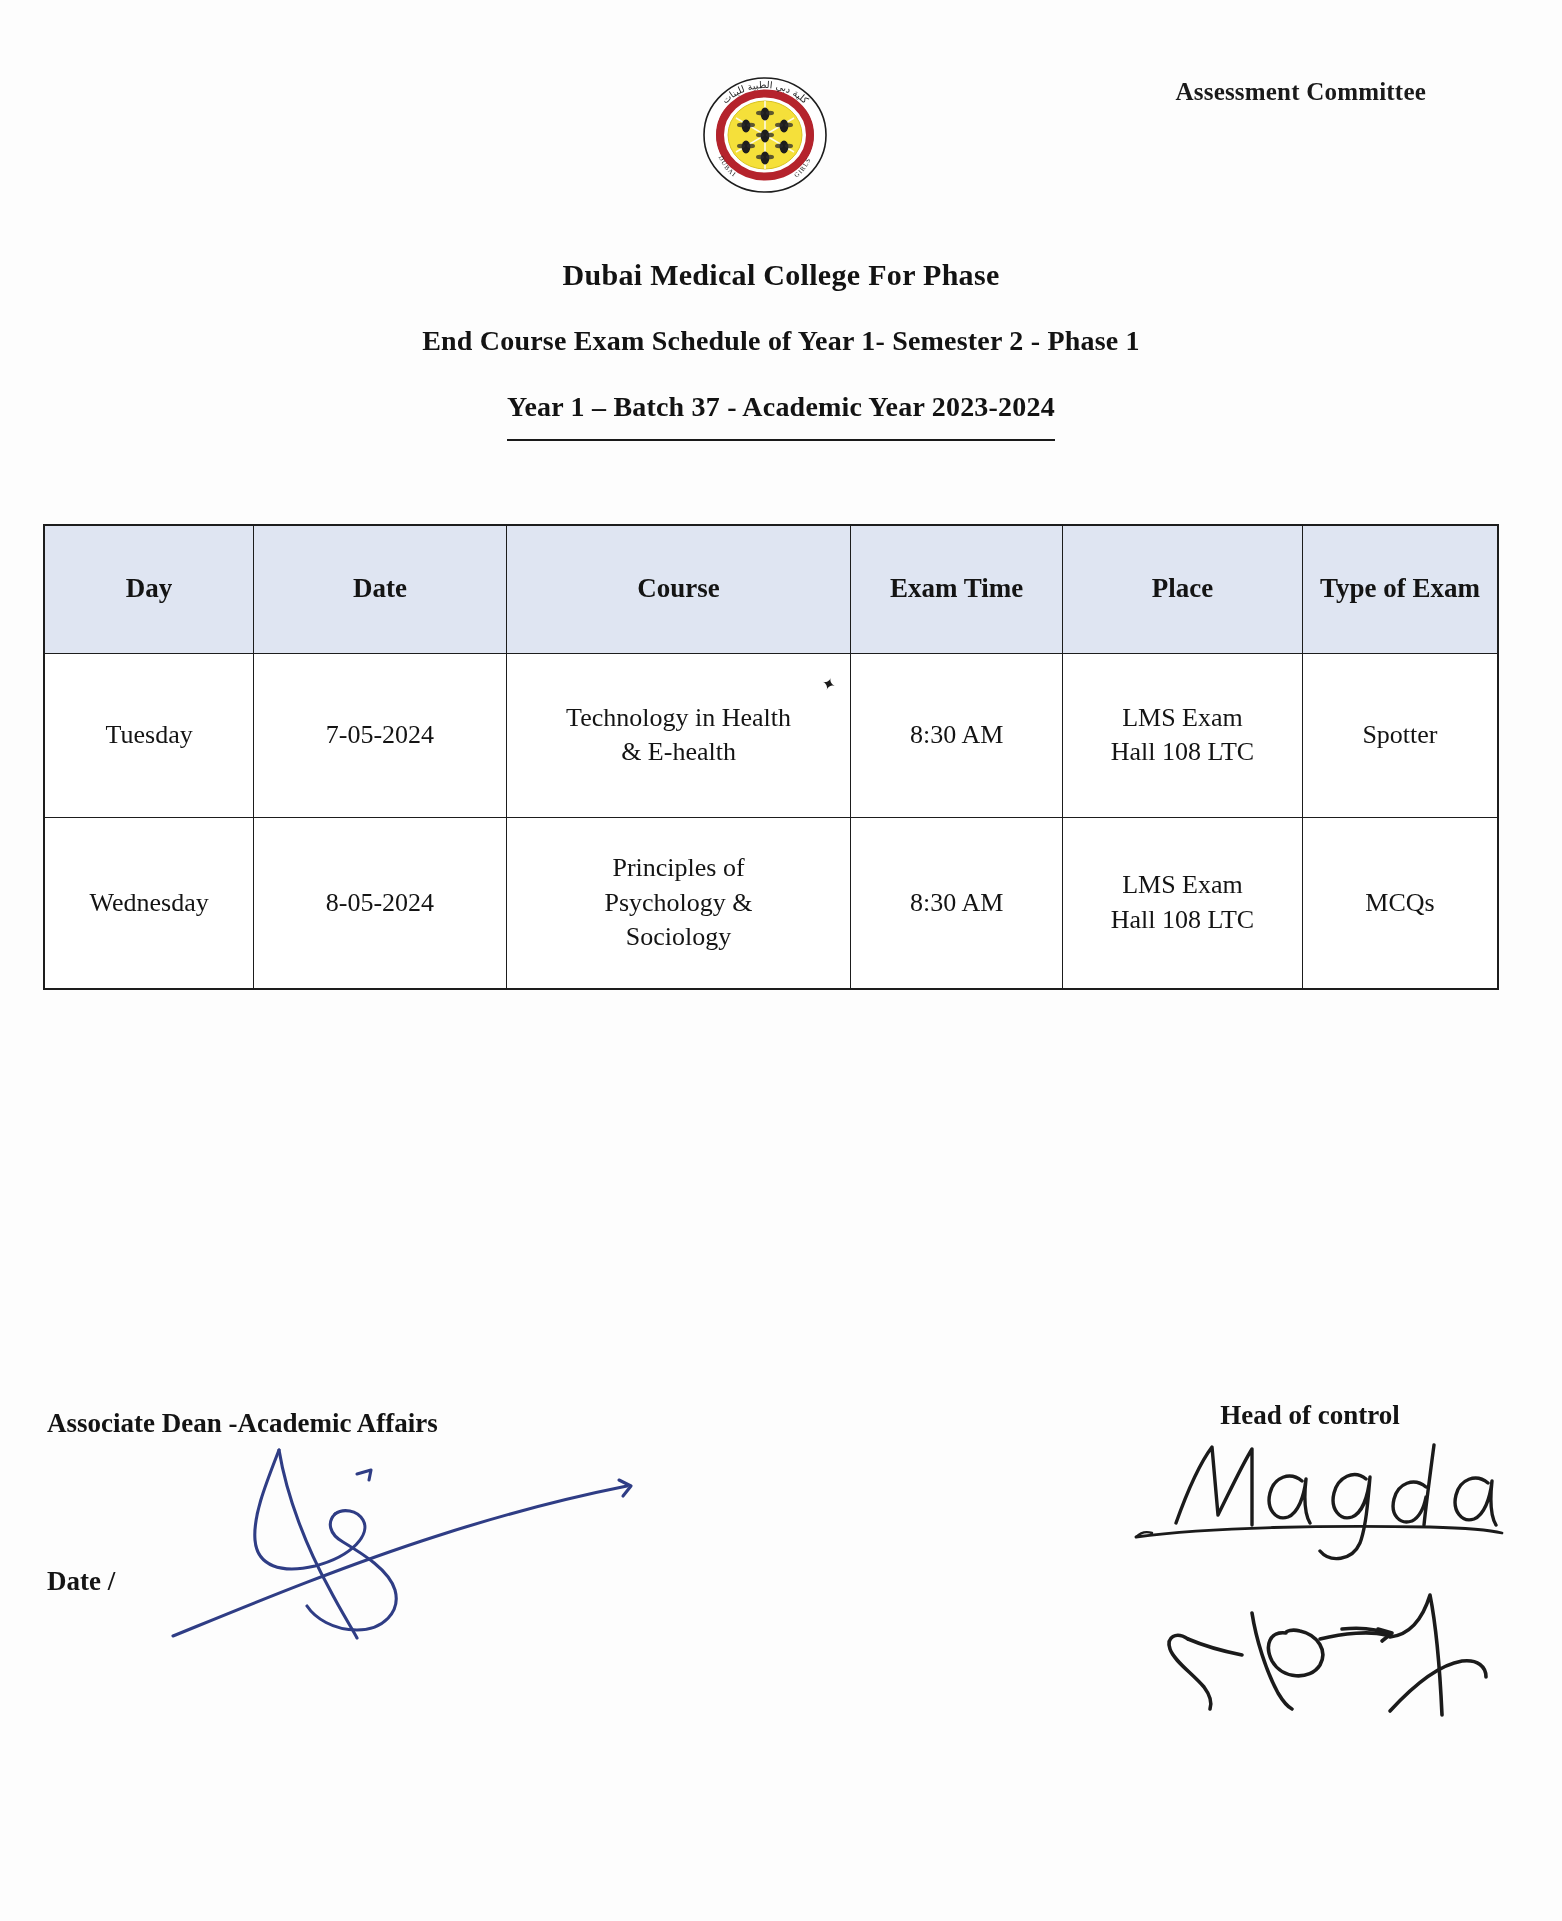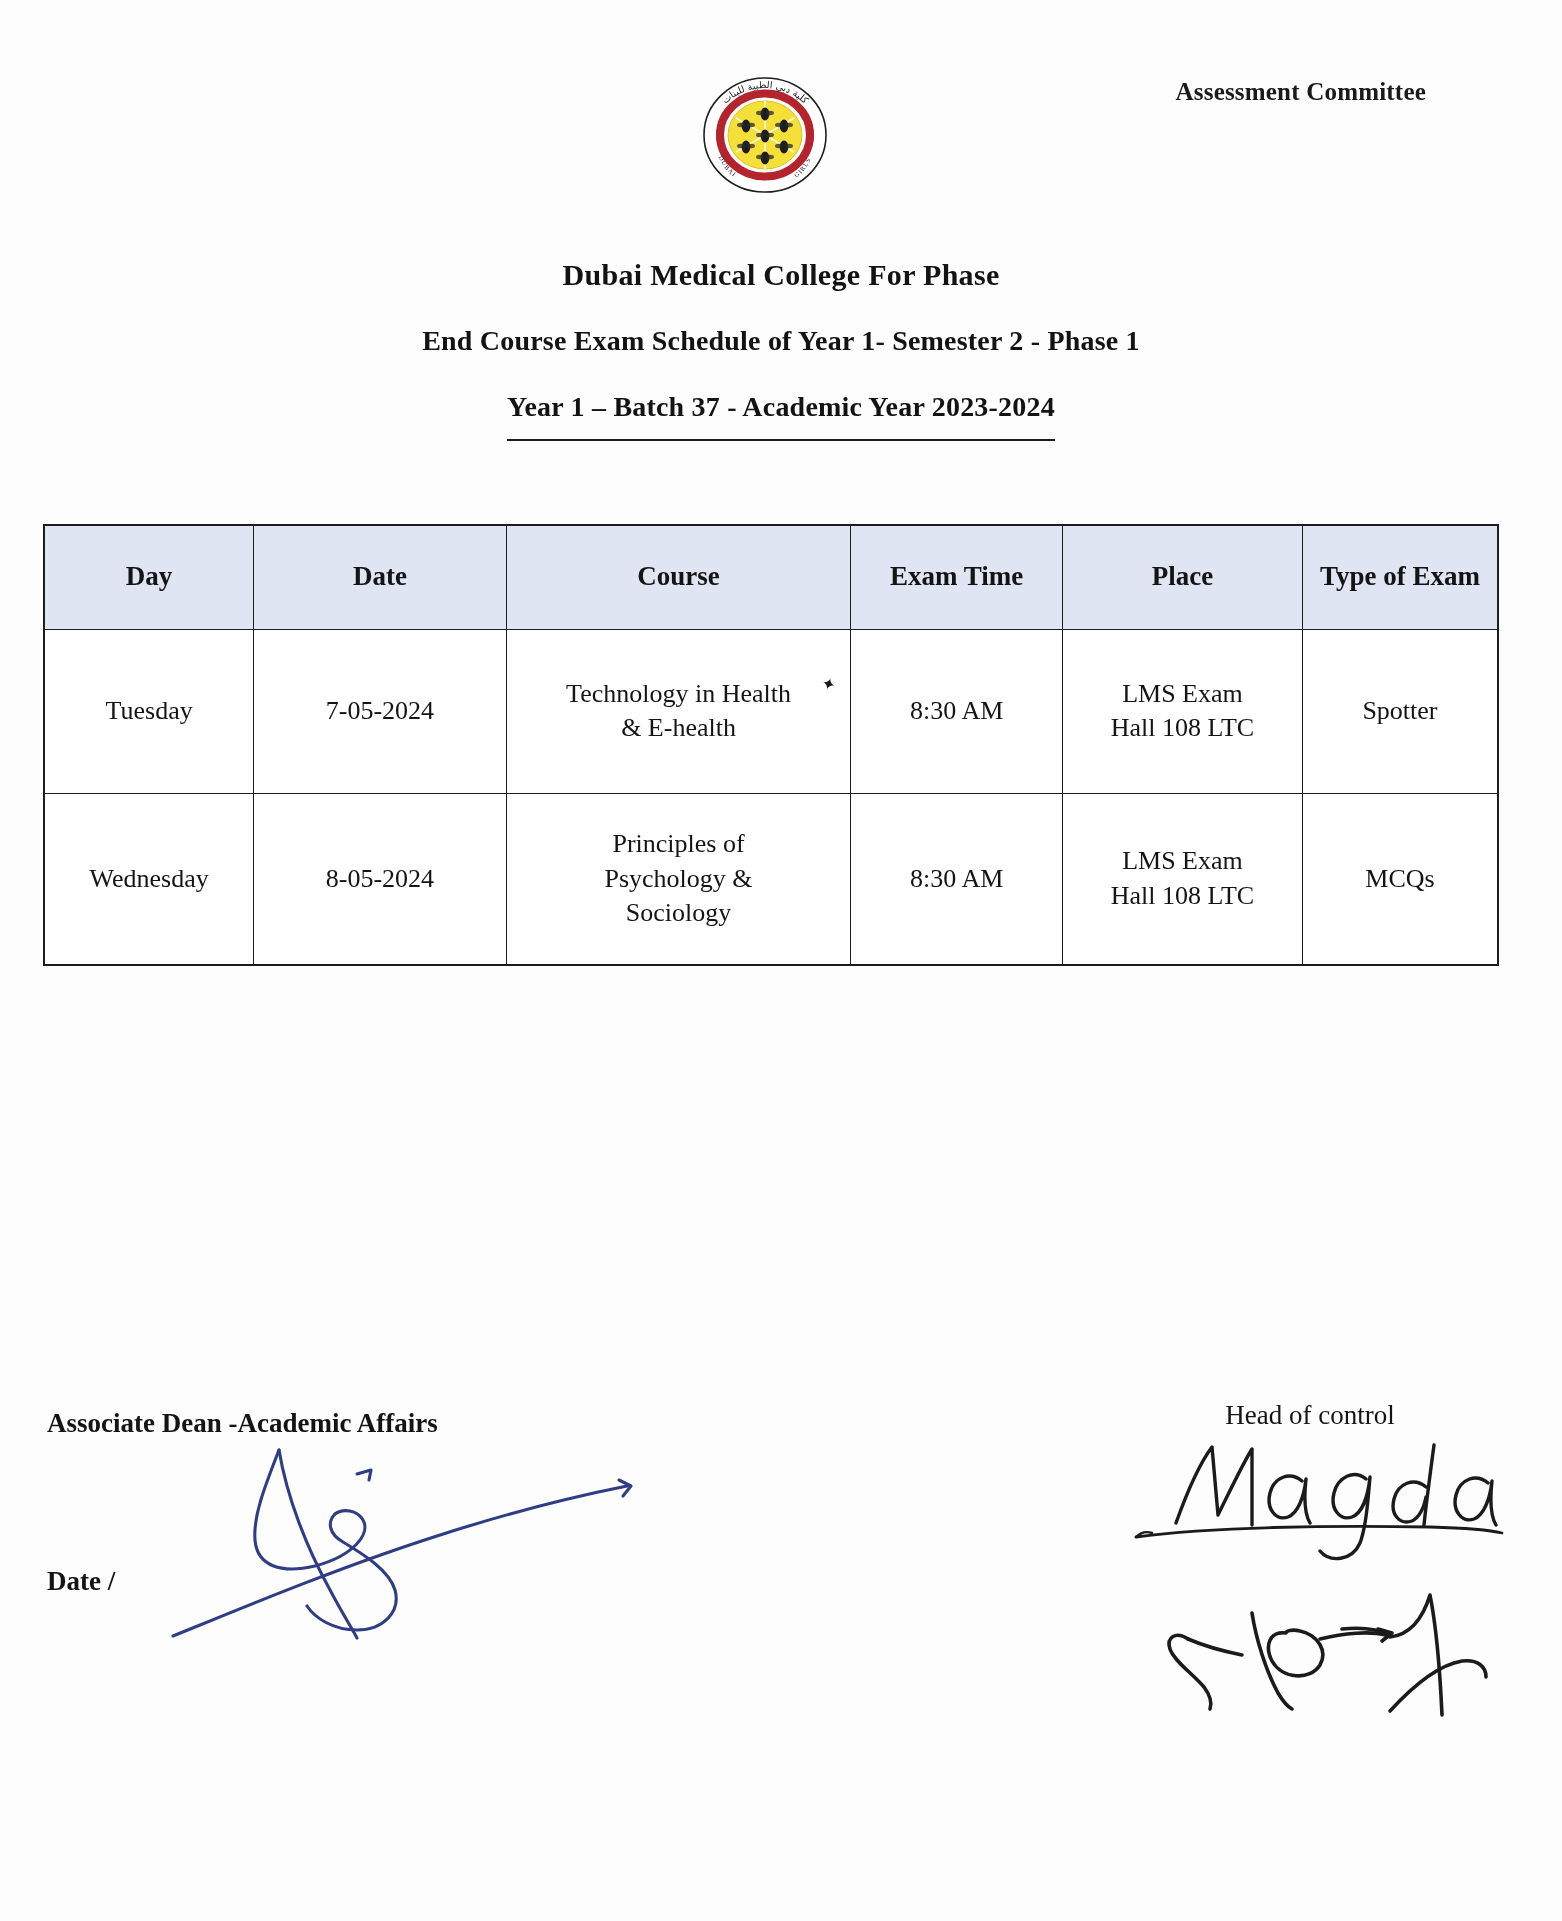--- a/index.html
+++ b/index.html
@@ -89,21 +89,21 @@
     text-align: center;
     vertical-align: middle;
     font-size: 26px;
     line-height: 1.32;
     color: #141414;
     padding: 6px 6px;
   }
   table.schedule thead th {
     background: #dfe5f2;
     font-weight: bold;
-    height: 104px;
+    height: 128px;
     font-size: 27px;
   }
   table.schedule tbody td {
     font-weight: normal;
   }
   tr.r1 td { height: 166px; }
   tr.r2 td { height: 164px; }
   tr.r3 td { height: 172px; }
   tr.r4 td { height: 166px; }
 
@@ -161,21 +161,21 @@
 
   .sig-right {
     position: absolute;
     left: 1090px;
     top: 1400px;
     width: 440px;
     text-align: center;
   }
   .sig-right .lbl {
     font-size: 27px;
-    font-weight: normal;
+    font-weight: bold;
     color: #141414;
     white-space: nowrap;
   }
   .sig-magda {
     position: relative;
     width: 440px;
     height: 120px;
   }
   .sig-assess-lbl {
     margin-top: 2px;

